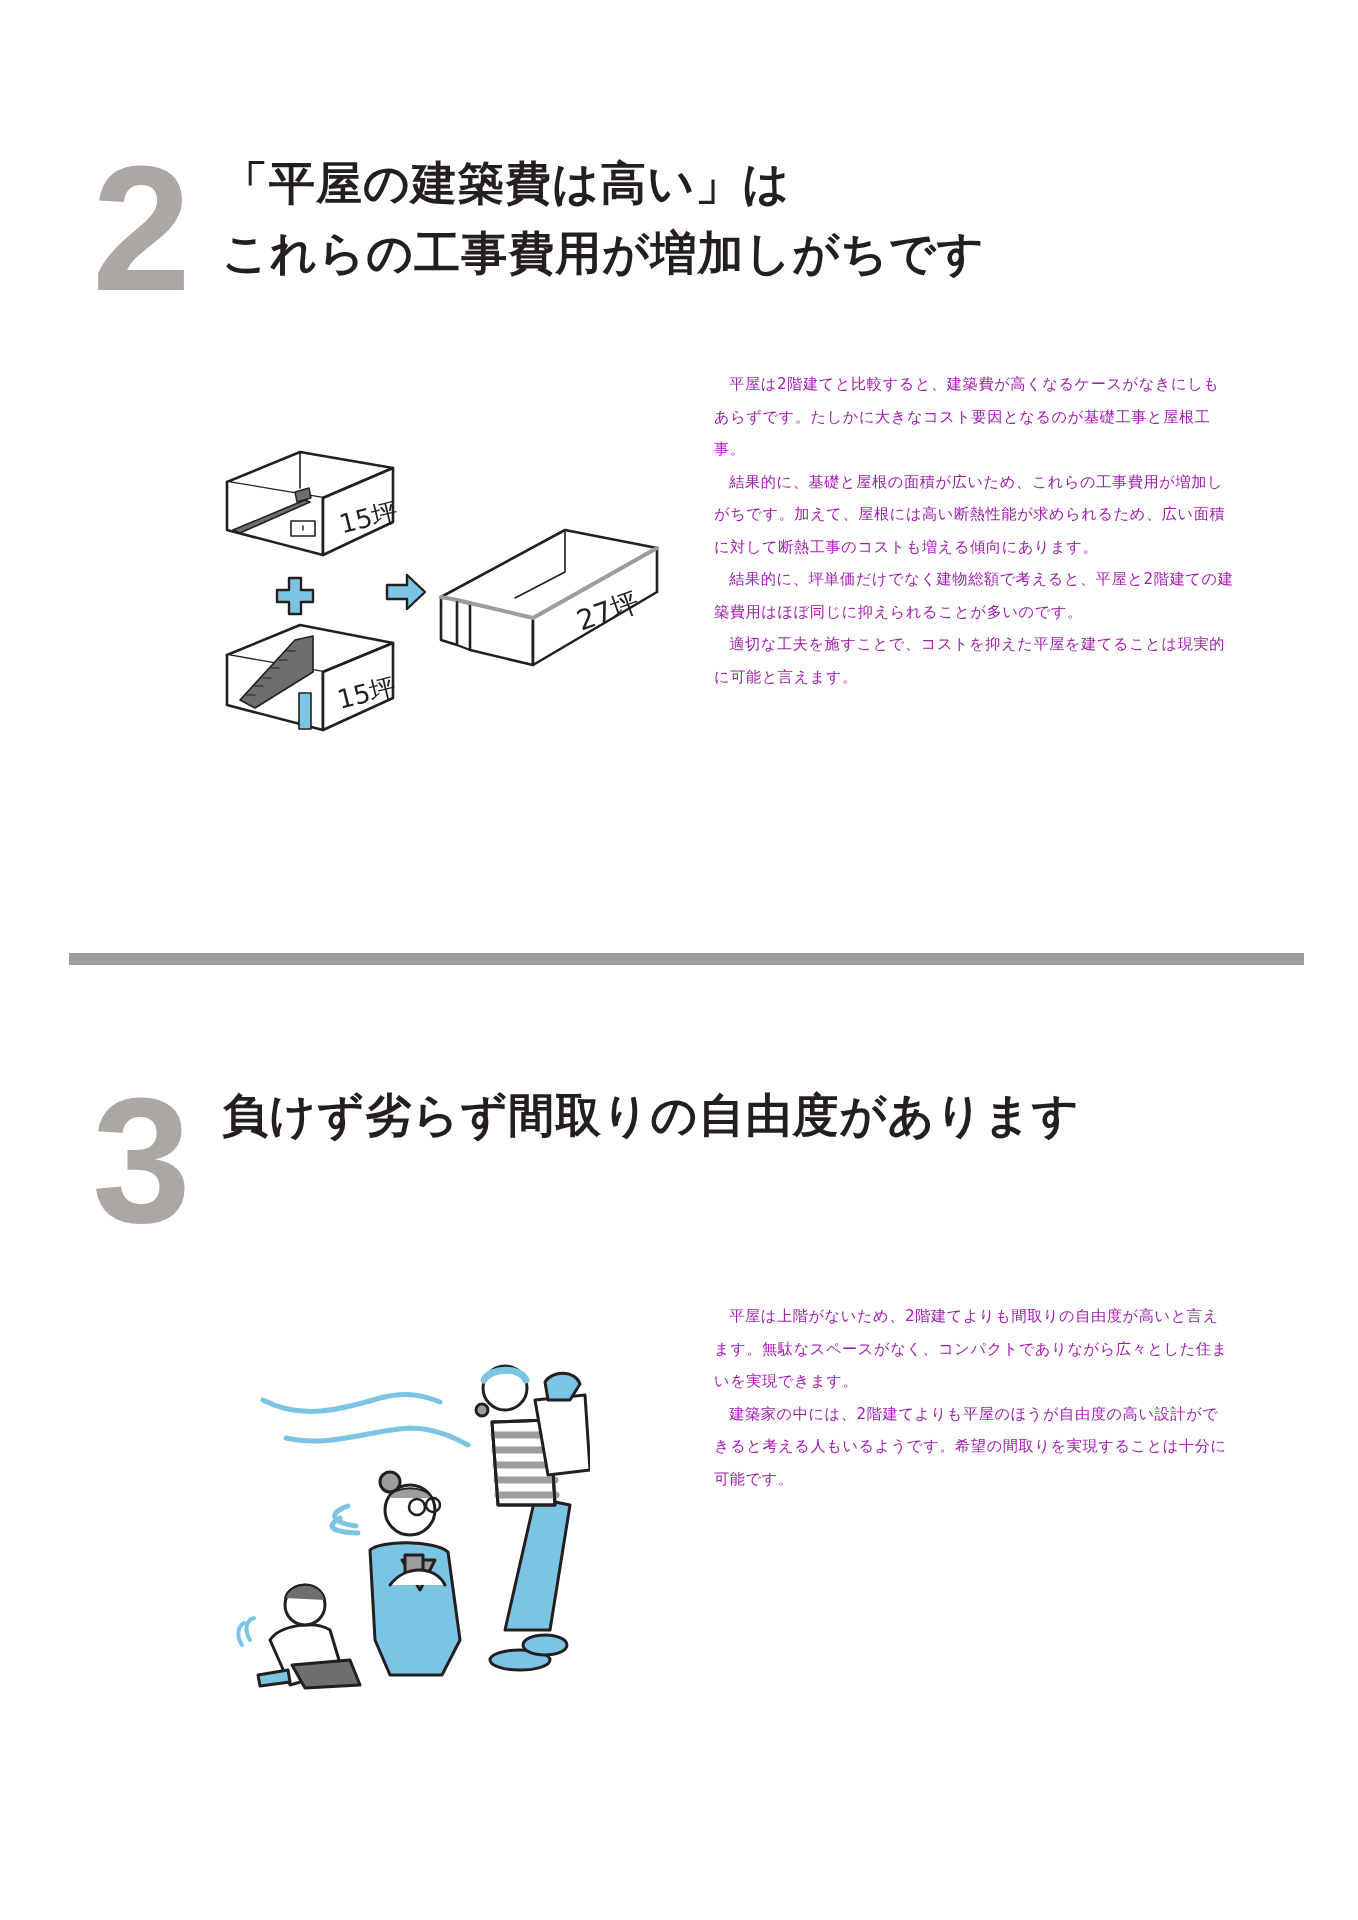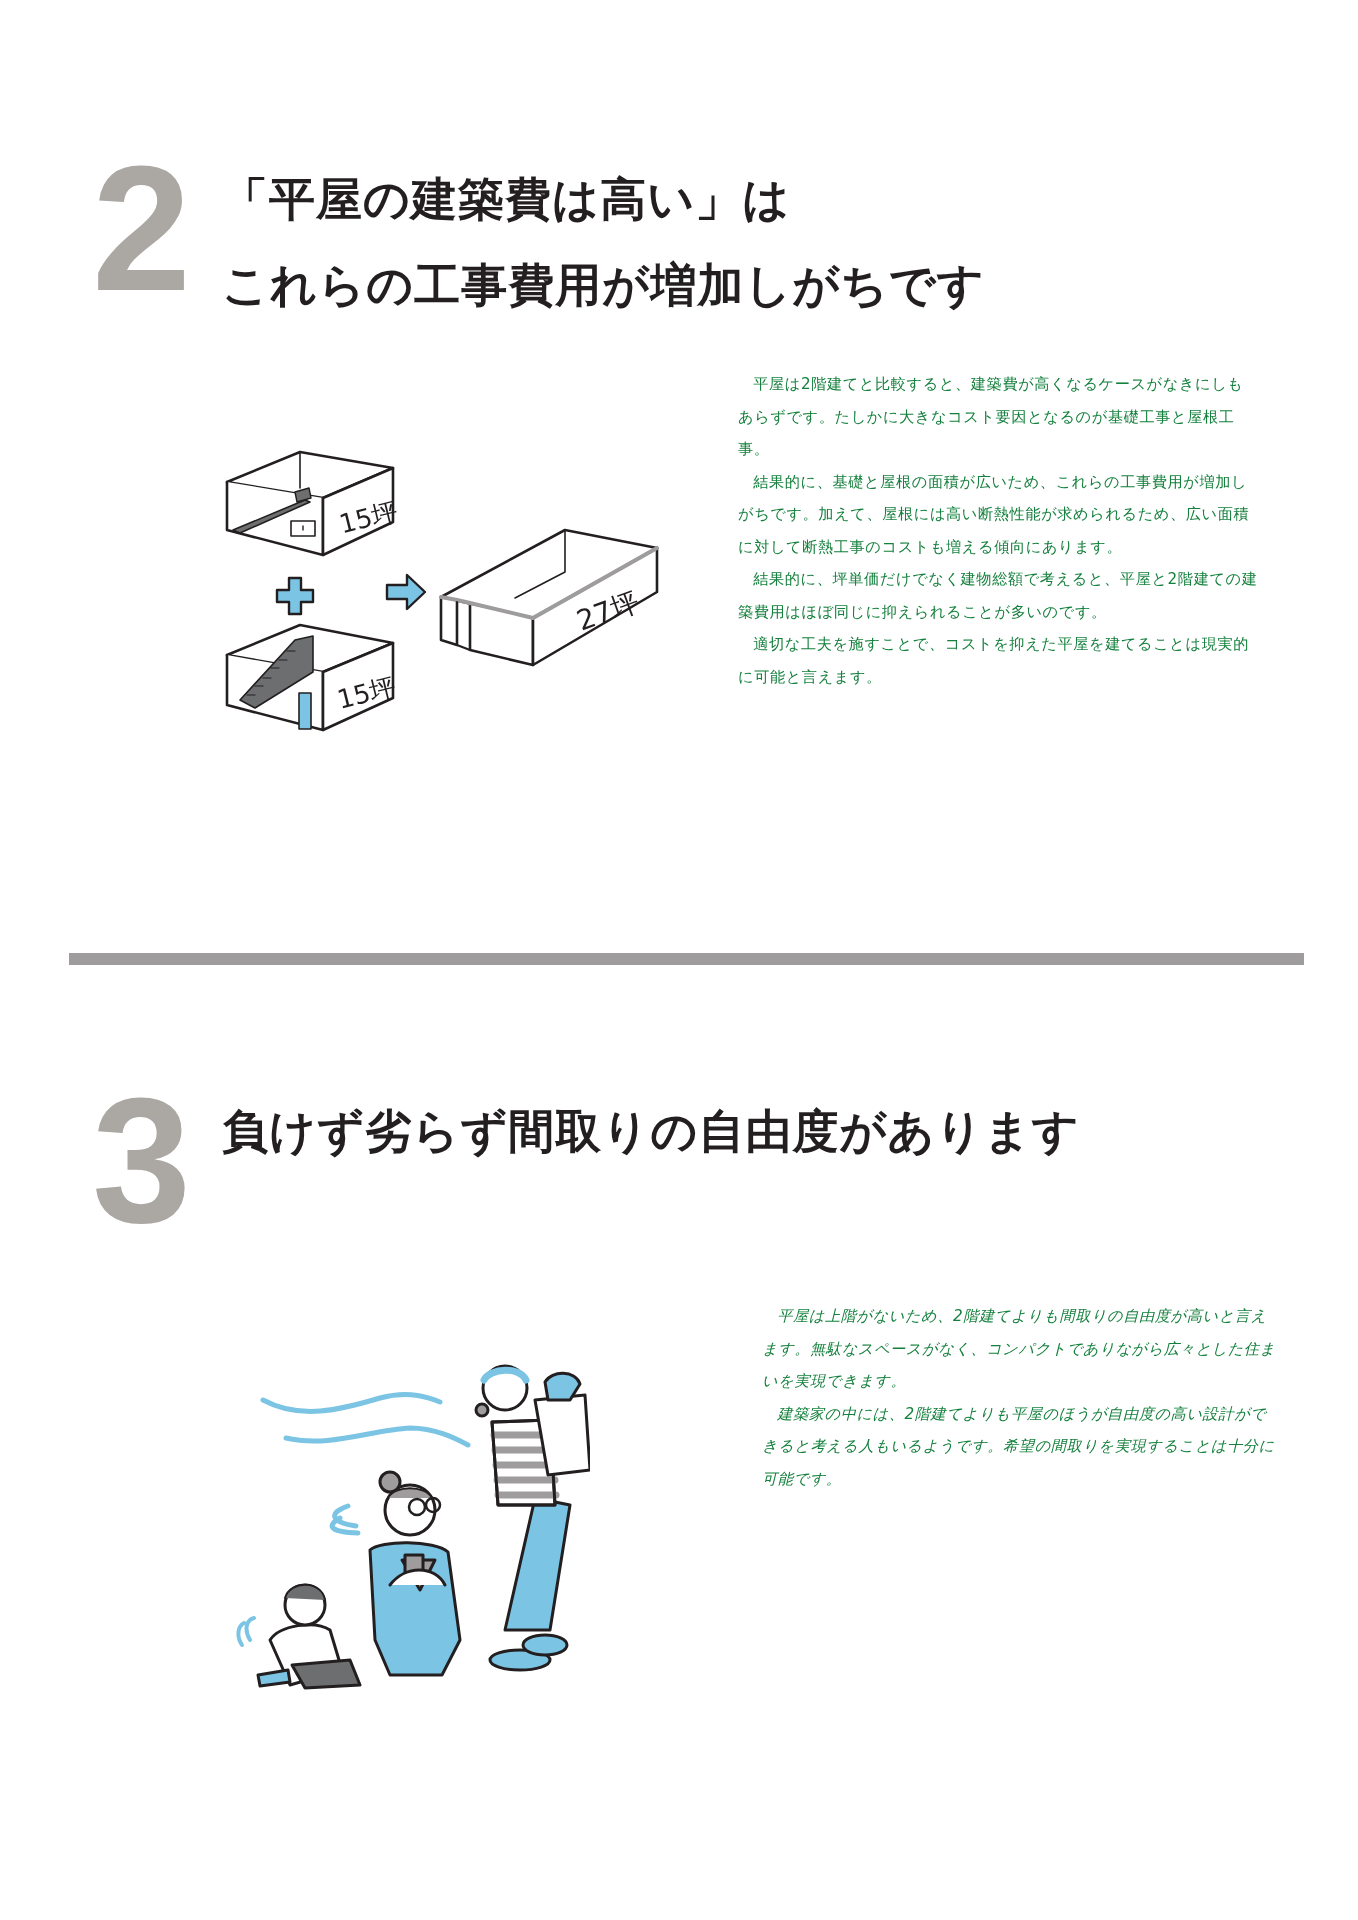--- a/index.html
+++ b/index.html
@@ -18,31 +18,30 @@
     .section-title {
       position: absolute;
       font-family: "DejaVu Sans", "Liberation Sans", sans-serif;
       font-weight: bold;
       font-size: 46px;
       line-height: 70px;
       color: #231f20;
       white-space: nowrap;
       letter-spacing: 1px;
     }
-    .section-title .line { display: block; margin-top: 16px; }
+    .section-title .line { display: block; }
 
     .body-text {
       position: absolute;
       width: 520px;
       font-family: "DejaVu Sans", "Liberation Sans", sans-serif;
       font-size: 15.2px;
       line-height: 32.5px;
-      color: #15803d;
+      color: #a21caf;
       letter-spacing: 0.6px;
-      margin-left: 24px;
     }
     .body-text p { text-indent: 1em; }
 
     .divider {
       position: absolute;
       left: 69px;
       top: 953px;
       width: 1235px;
       height: 12px;
       background: #9e9c9c;
@@ -165,17 +164,17 @@
       <g stroke="#231f20" stroke-width="3">
         <path d="M40,300 C50,285 85,280 100,290 L112,330 L60,345 Z" fill="#fff"></path>
         <path d="M62,325 L120,320 L130,345 L75,348 Z" fill="#6d6e70"></path>
         <circle cx="75" cy="265" r="20" fill="#fff"></circle>
         <path d="M55,258 C60,240 92,240 95,260" fill="#6d6e70" stroke-width="2"></path>
         <path d="M28,335 L58,330 L60,342 L30,346 Z" fill="#7cc4e4"></path>
       </g>
     </g>
   </svg>
 
-  <div class="body-text" style="left:738px; top:1300px;font-style:italic;">
+  <div class="body-text" style="left:714px; top:1300px;">
     <p>平屋は上階がないため、2階建てよりも間取りの自由度が高いと言えます。無駄なスペースがなく、コンパクトでありながら広々とした住まいを実現できます。</p>
     <p>建築家の中には、2階建てよりも平屋のほうが自由度の高い設計ができると考える人もいるようです。希望の間取りを実現することは十分に可能です。</p>
   </div>
 </div>
 
 </body></html>

